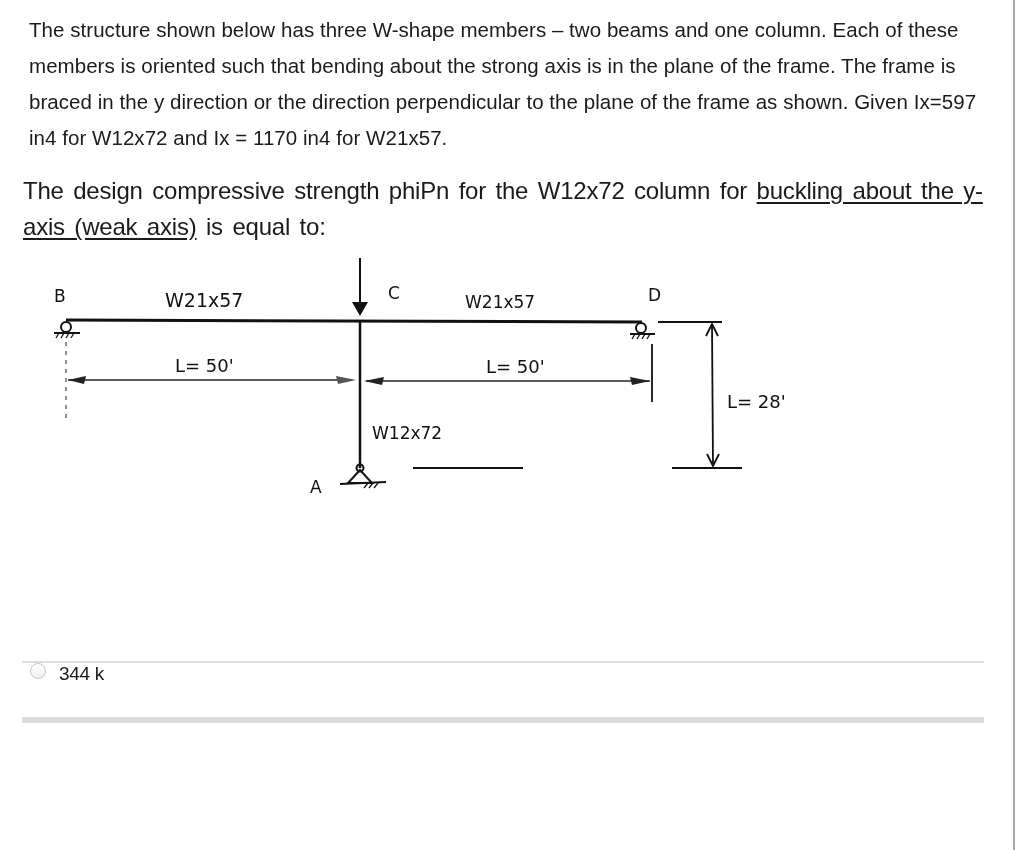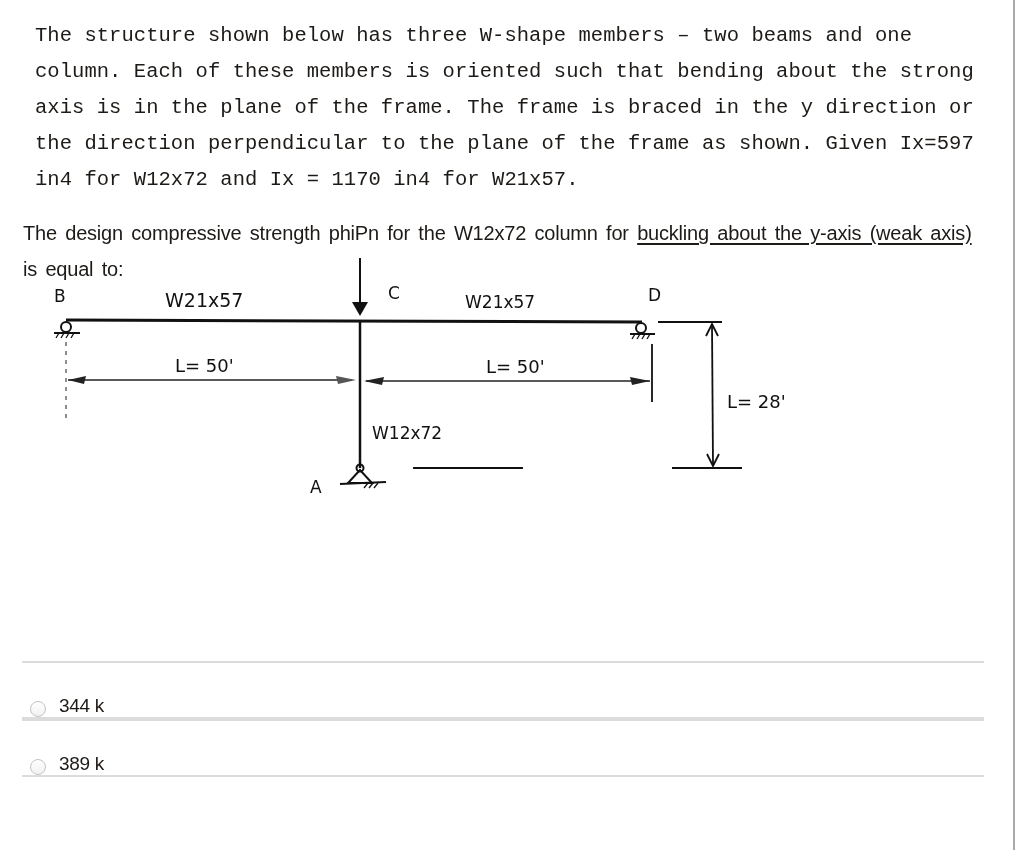--- a/index.html
+++ b/index.html
@@ -1,29 +1,29 @@
 <!DOCTYPE html>
 <html><head>
 <meta charset="utf-8">
 <style>
   html, body { margin:0; padding:0; background:#ffffff; }
   body { width:1024px; height:850px; overflow:hidden; position:relative;
          font-family:"Liberation Sans", "DejaVu Sans", sans-serif; color:#1d1a17; }
   .right-border { position:absolute; left:1013px; top:0; width:2px; height:850px; background:#a9a9a9; }
   .question { position:absolute; left:23px; top:6px; width:970px; }
-  .q-para { font-size:20.5px; line-height:36px; margin:12px; letter-spacing:0.05px;font-family:Liberation Mono, monospace; }
-  .q-para2 { font-family:"Liberation Sans Narrow","Liberation Sans",sans-serif; font-size:20px; line-height:36px;
+  .q-para { font-size:20.5px; line-height:36px; margin:6px; letter-spacing:0.05px; }
+  .q-para2 { font-family:"Liberation Sans Narrow","Liberation Sans",sans-serif; font-size:24px; line-height:36px;
              margin:17px 0 2px 0; letter-spacing:-0.2px; word-spacing:3px; }
   .uline { text-decoration:underline; text-underline-offset:3px; }
   .diagram { position:absolute; left:30px; top:250px; width:800px; height:260px; }
   .diagram svg { width:800px; height:260px; }
   .hand { font-family:"DejaVu Sans", sans-serif; fill:#111; }
   .options { position:absolute; left:22px; top:661px; width:962px; }
   .opt-sep { height:2px; background:#dcdcdc; }
-  .option { height:54px; display:flex; align-items:flex-end; position:relative; }
+  .option { height:54px; display:flex; align-items:flex-start; position:relative; }
   .radio { width:16px; height:16px; border-radius:50%; border:1px solid #c4c4c4;
            background:linear-gradient(#ffffff,#f1f1f1); margin-left:8px; margin-right:13px; box-sizing:border-box; }
   .opt-label { font-size:19px; color:#1d1a17; letter-spacing:-0.3px; }
   .cut { height:18px; position:relative; overflow:hidden; }
   .cut span { position:absolute; left:38px; top:8px; font-size:19px; color:#cfcfcf; }
 </style>
 </head>
 <body>
 
 <div class="right-border"></div>
@@ -101,21 +101,17 @@
 </div>
 
 <div class="options">
   <div class="opt-sep"></div>
   <div class="option">
     <span class="radio"></span>
     <span class="opt-label">344 k</span>
   </div>
   <div class="opt-sep"></div>
   <div class="opt-sep"></div>
-  <div class="option">
-    <span class="radio"></span>
-    <span class="opt-label">389 k</span>
-  </div>
   <div class="opt-sep"></div>
   <div class="cut">
     <span>...</span>
   </div>
 </div>
 
 </body></html>

